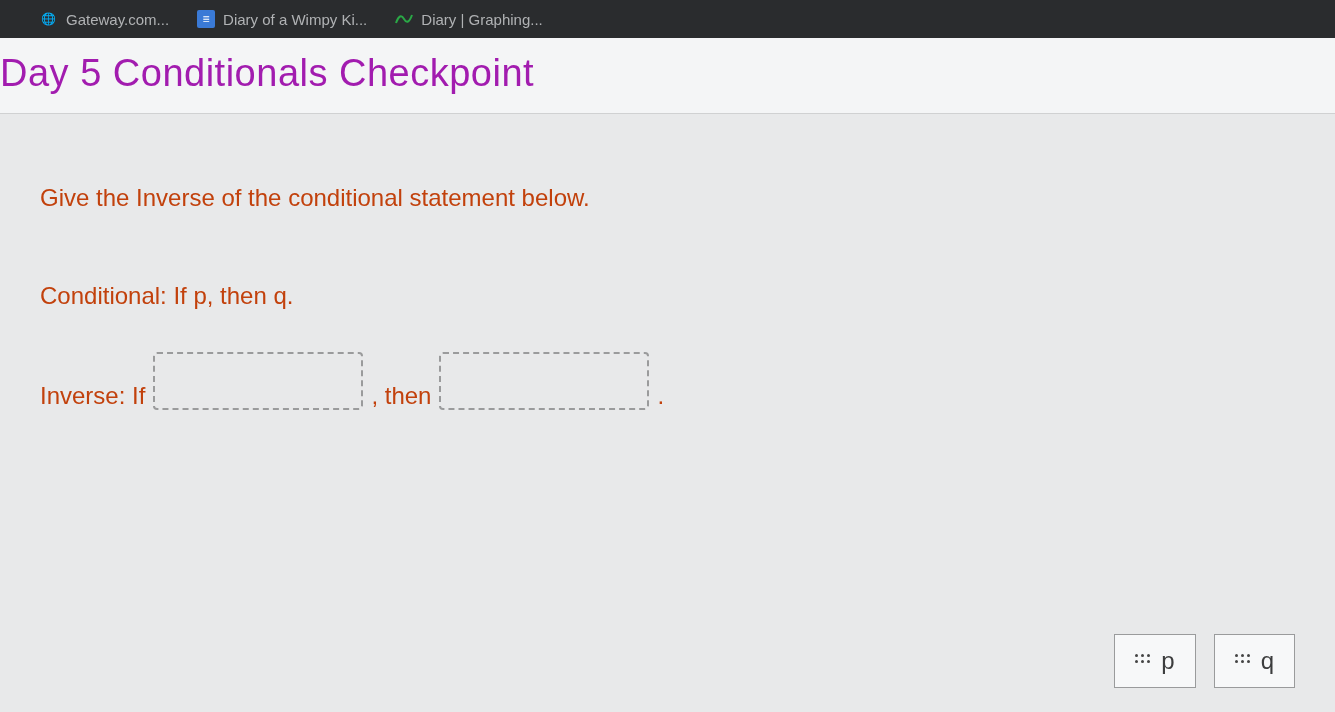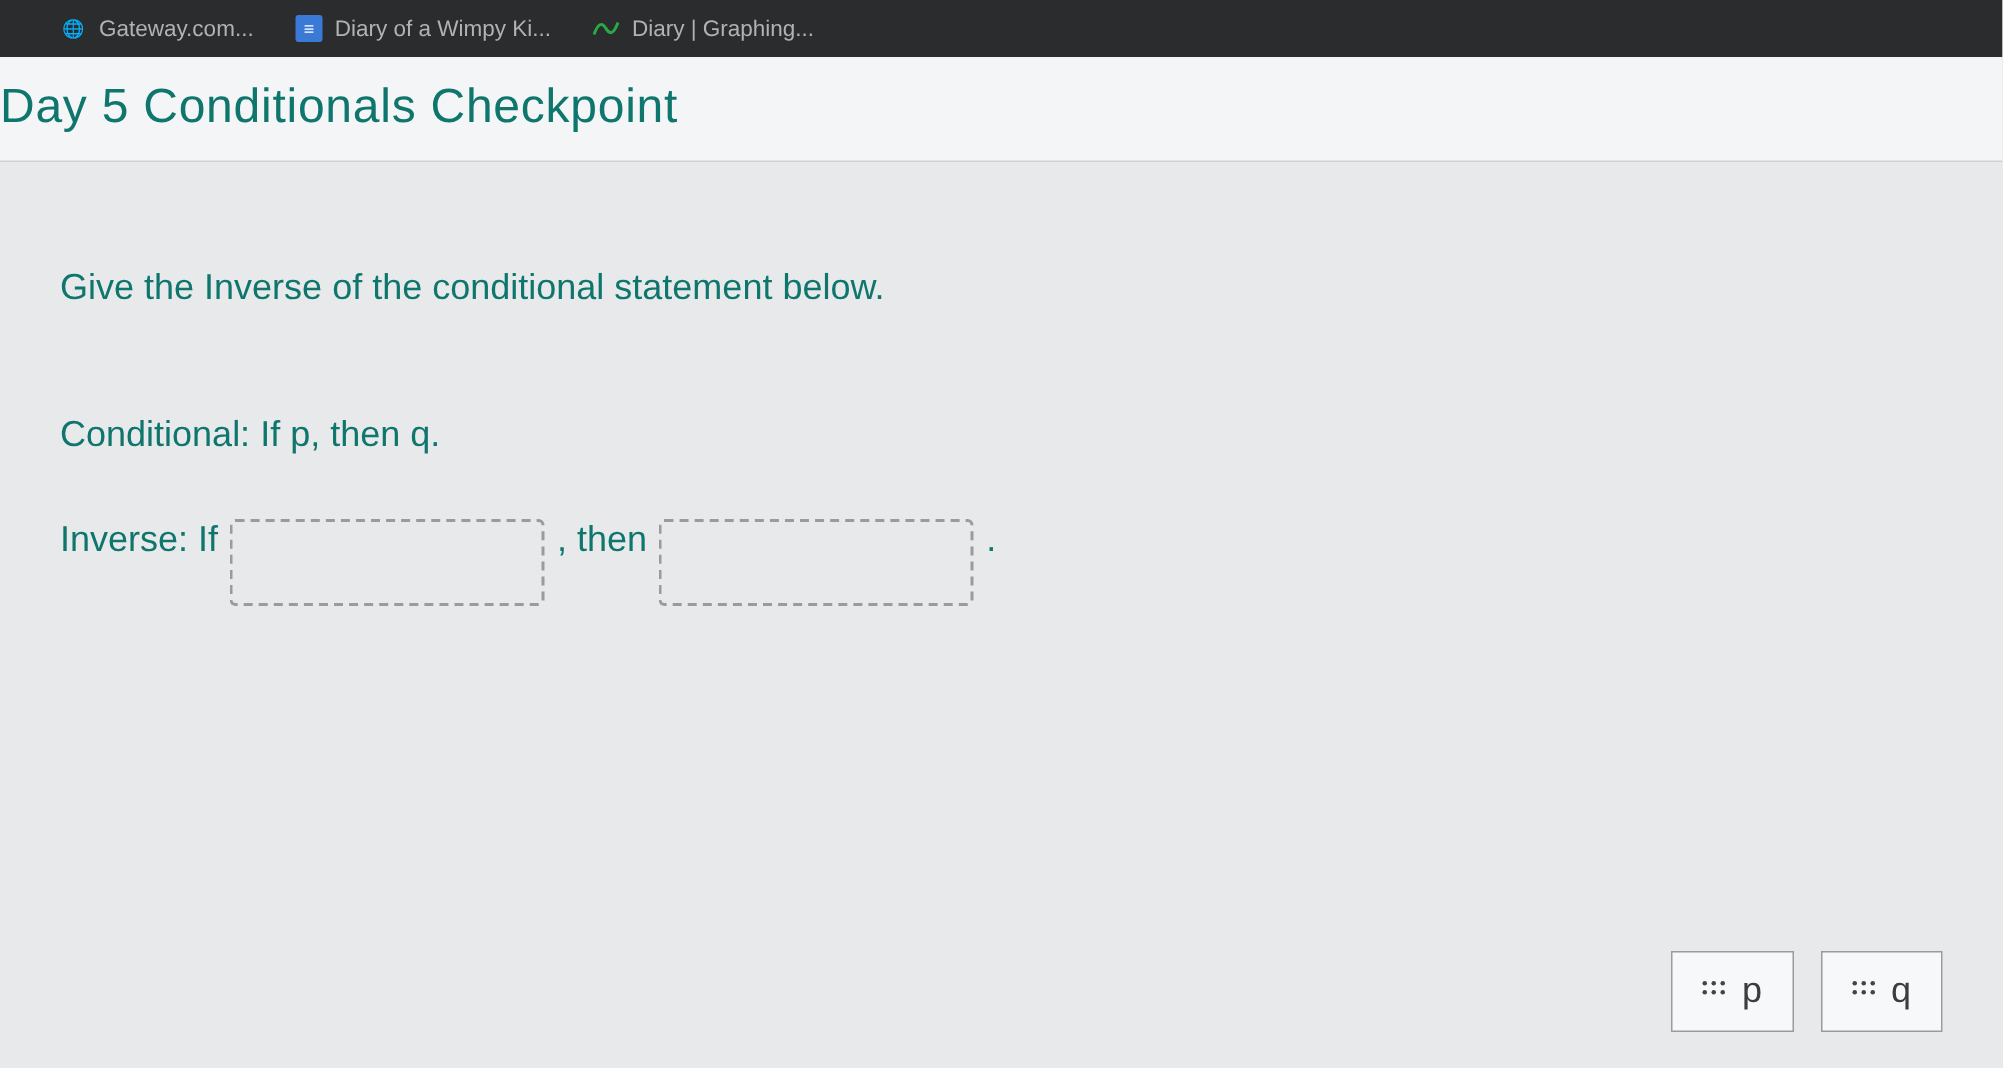--- a/index.html
+++ b/index.html
@@ -33,41 +33,41 @@
     align-items: center;
     justify-content: center;
     font-size: 12px;
   }
   .page-header {
     background: #f4f5f6;
     padding: 14px 0 18px 0;
     border-bottom: 1px solid #d0d1d2;
   }
   .page-title {
-    font-size: 32px;
+    font-size: 38px;
     font-weight: 400;
-    color: #0f766e;
+    color: #a21caf;
     letter-spacing: 0.5px;
   }
   .content {
     padding: 70px 40px 0 40px;
-    color: #0f766e;
+    color: #c2410c;
   }
   .prompt {
     font-size: 24px;
     font-weight: 400;
     margin-bottom: 70px;
   }
   .conditional-line {
     font-size: 24px;
     margin-bottom: 42px;
   }
   .inverse-line {
     display: flex;
-    align-items: flex-start;
+    align-items: flex-end;
     font-size: 24px;
     gap: 4px;
   }
   .dropzone {
     display: inline-block;
     width: 210px;
     height: 58px;
     border: 2px dashed #9a9b9c;
     border-radius: 4px;
     margin: 0 4px;

